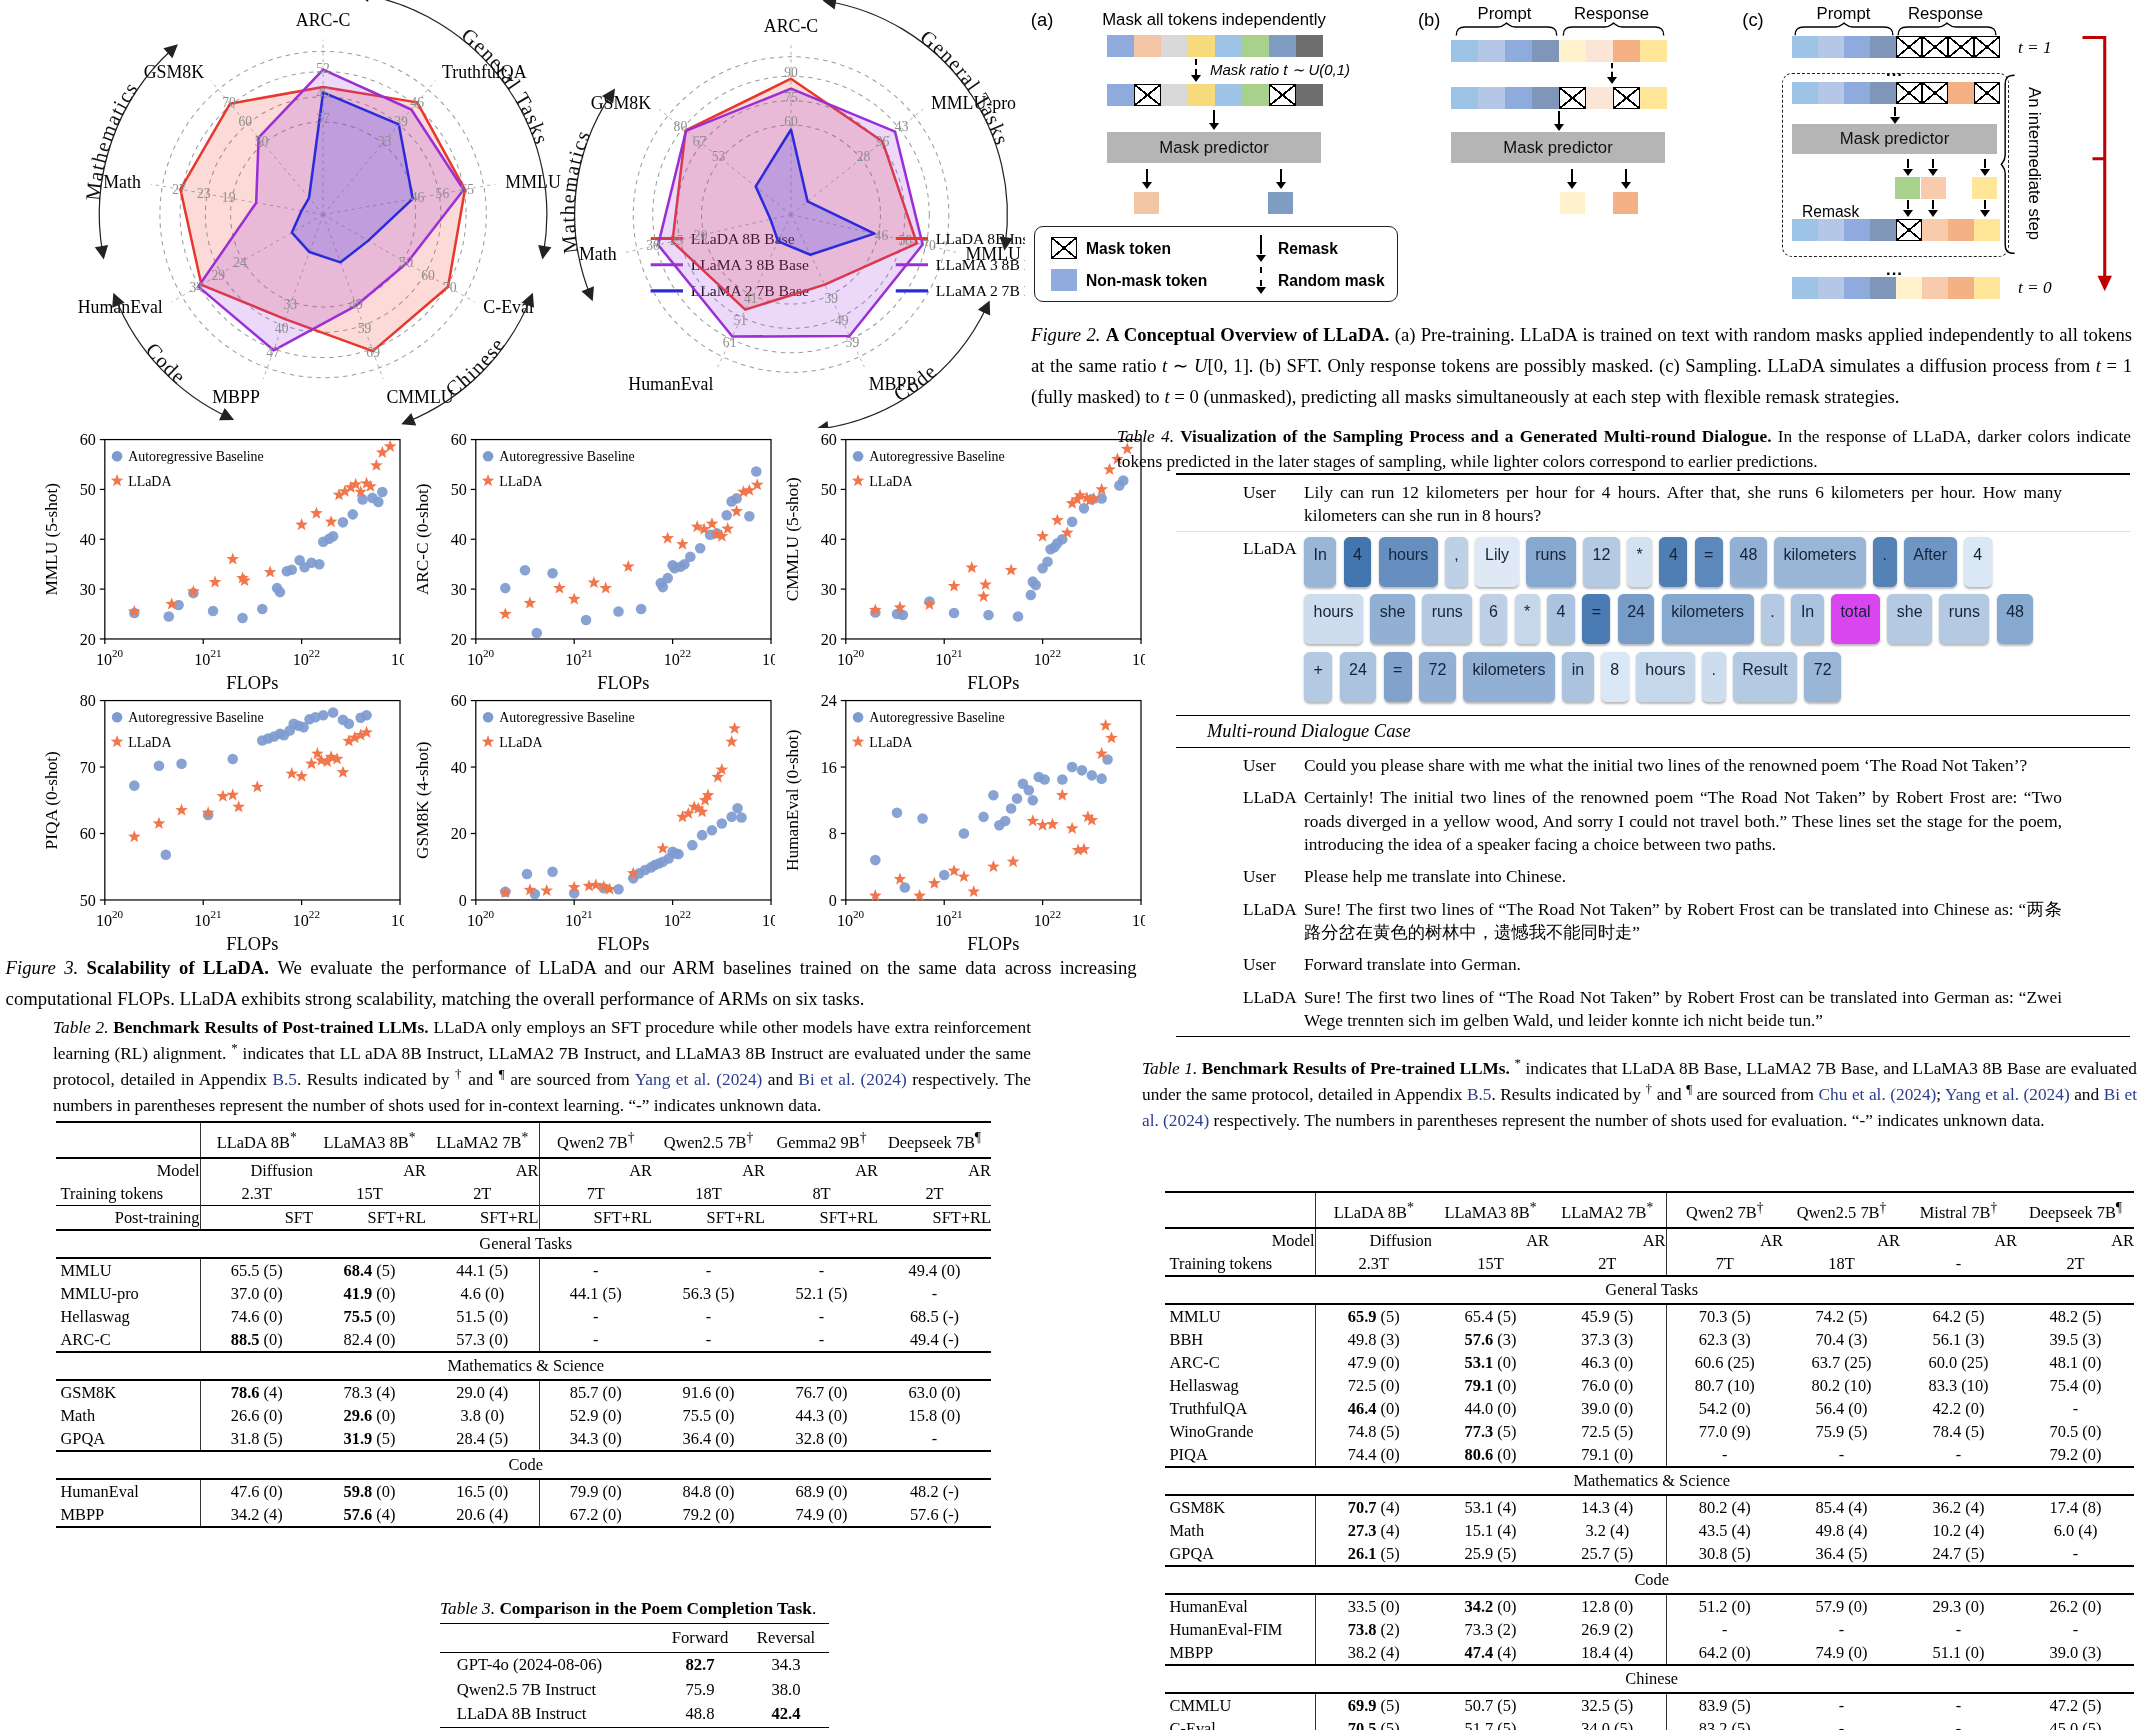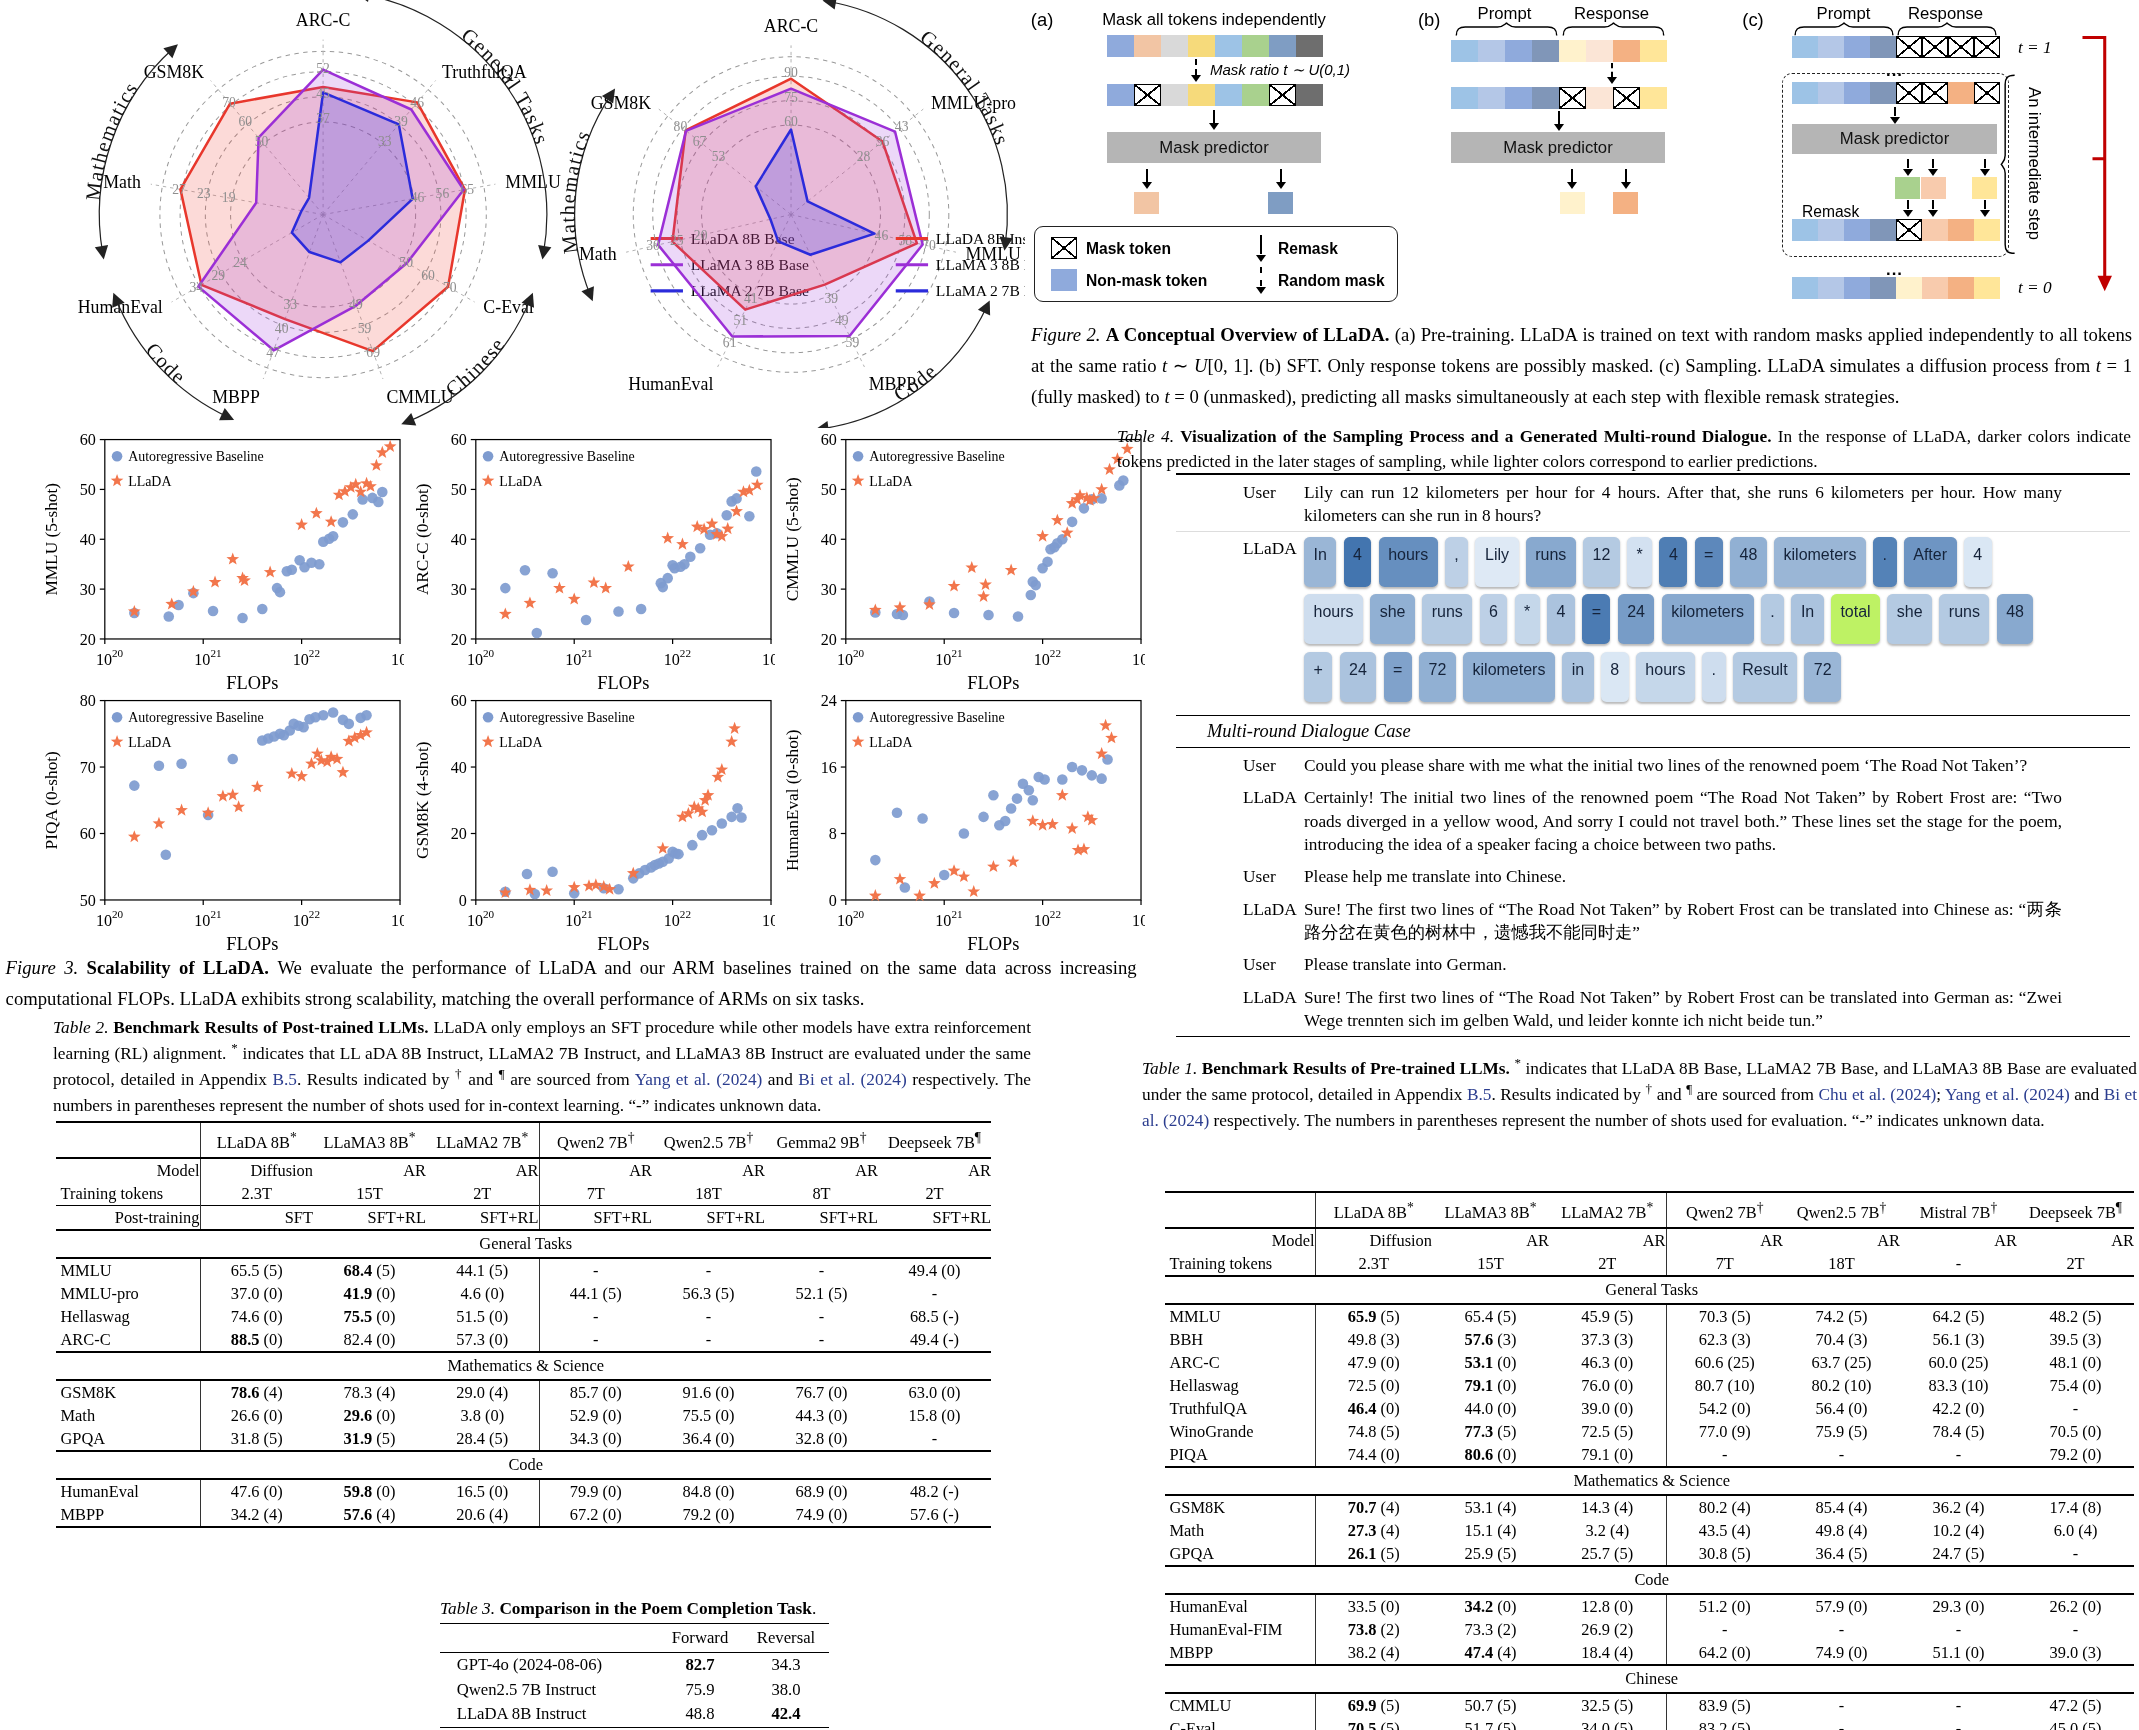--- a/index.html
+++ b/index.html
@@ -1040,21 +1040,21 @@
             <div class="chip" style="background: rgb(145, 176, 211);">she</div>
             <div class="chip" style="background: rgb(180, 202, 226);">runs</div>
             <div class="chip" style="background: rgb(189, 208, 230);">6</div>
             <div class="chip" style="background: rgb(197, 215, 234);">*</div>
             <div class="chip" style="background: rgb(171, 195, 222);">4</div>
             <div class="chip" style="background: rgb(75, 123, 179);">=</div>
             <div class="chip" style="background: rgb(119, 156, 199);">24</div>
             <div class="chip" style="background: rgb(136, 169, 207);">kilometers</div>
             <div class="chip" style="background: rgb(180, 202, 226);">.</div>
             <div class="chip" style="background: rgb(171, 195, 222);">In</div>
-            <div class="chip" style="background: #bef264;">total</div>
+            <div class="chip" style="background: #d946ef;">total</div>
             <div class="chip" style="background: rgb(180, 202, 226);">she</div>
             <div class="chip" style="background: rgb(180, 202, 226);">runs</div>
             <div class="chip" style="background: rgb(136, 169, 207);">48</div>
           </div>
           <div class="chiprow">
             <div class="chip" style="background: rgb(180, 202, 226);">+</div>
             <div class="chip" style="background: rgb(171, 195, 222);">24</div>
             <div class="chip" style="background: rgb(128, 162, 203);">=</div>
             <div class="chip" style="background: rgb(145, 176, 211);">72</div>
             <div class="chip" style="background: rgb(145, 176, 211);">kilometers</div>
@@ -1079,21 +1079,21 @@
       <div class="t4row">
         <div class="t4sp">User</div>
         <div class="t4tx">Please help me translate into Chinese.</div>
       </div>
       <div class="t4row">
         <div class="t4sp">LLaDA</div>
         <div class="t4tx">Sure! The first two lines of “The Road Not Taken” by Robert Frost can be translated into Chinese as: “两条路分岔在黄色的树林中，遗憾我不能同时走”</div>
       </div>
       <div class="t4row">
         <div class="t4sp">User</div>
-        <div class="t4tx">Please translate into German.</div>
+        <div class="t4tx">Forward translate into German.</div>
       </div>
       <div class="t4row">
         <div class="t4sp">LLaDA</div>
         <div class="t4tx">Sure! The first two lines of “The Road Not Taken” by Robert Frost can be translated into German as: “Zwei Wege trennten sich im gelben Wald, und leider konnte ich nicht beide tun.”</div>
       </div>
     </div>
 
   <div class="abs cap" id="t1-caption" style="left:1142px;top:1056px;width:995px;font-size:17.3px;line-height:26px;"><span class="i">Table 1. </span><span class="b">Benchmark Results of Pre-trained LLMs. </span><span class="sup">*</span><span class=""> indicates that LLaDA 8B Base, LLaMA2 7B Base, and LLaMA3 8B Base are evaluated under the same protocol, detailed in Appendix </span><span class="lnk">B.5</span><span class="">. Results indicated by </span><span class="sup">†</span><span class=""> and </span><span class="sup">¶</span><span class=""> are sourced from </span><span class="lnk">Chu et al. (2024)</span><span class="">; </span><span class="lnk">Yang et al. (2024)</span><span class=""> and </span><span class="lnk">Bi et al. (2024)</span><span class=""> respectively. The numbers in parentheses represent the number of shots used for evaluation. “-” indicates unknown data.</span></div>
   <div class="abs" id="t1-mount" style="left:1165px;top:1191px;">
       <table class="bench" style="font-size: 16.4px;">

